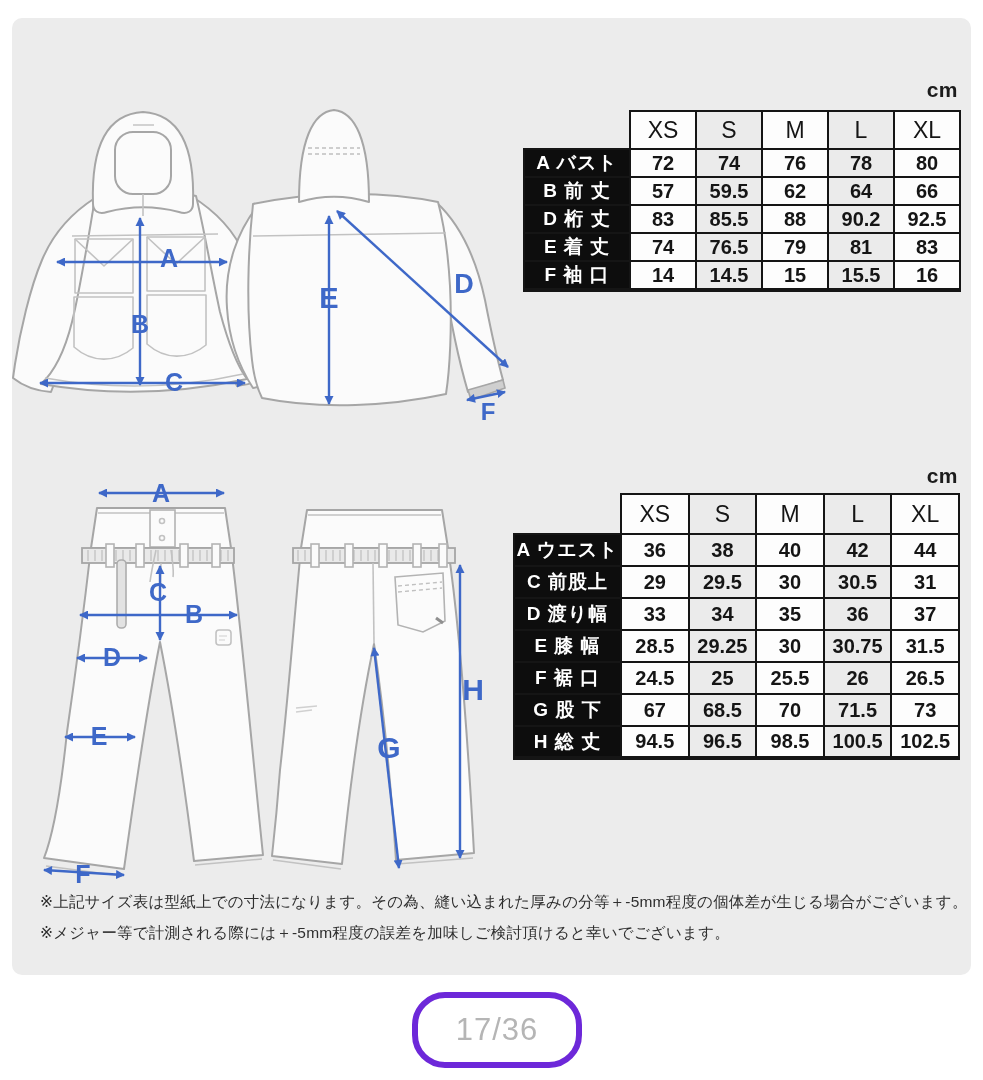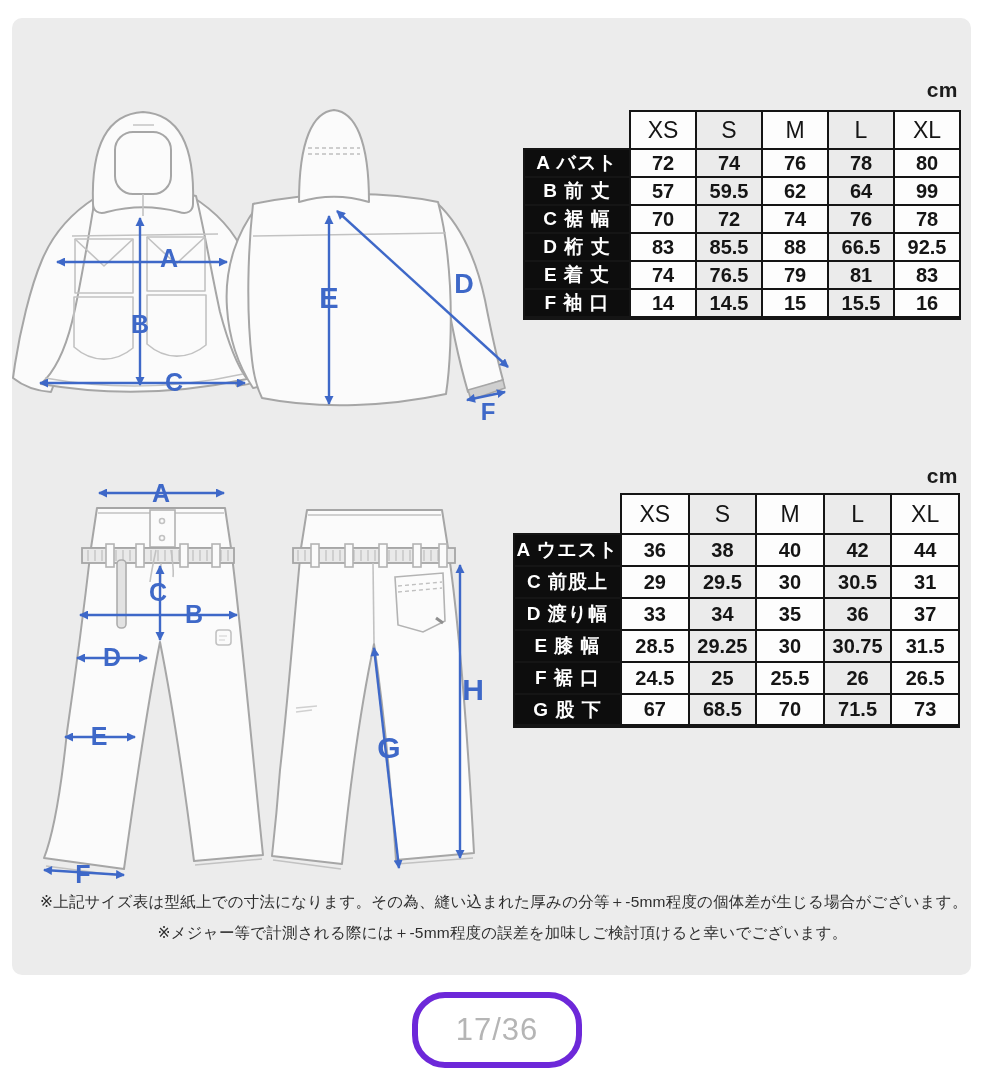--- a/index.html
+++ b/index.html
@@ -57,21 +57,21 @@
   .dim{fill:none;stroke:var(--arrow-blue,#3e68c8);stroke-width:2.4;}
   .dimlabel{
     fill:var(--arrow-blue,#3e68c8);font-weight:bold;text-anchor:middle;
     font-family:"Liberation Sans","DejaVu Sans",sans-serif;
   }
   .ah{fill:var(--arrow-blue,#3e68c8);}
 
   
   .footnote{
     position:absolute;left:28px;width:925px;font-size:15.5px;color:#2f2f2f;
-    letter-spacing:0.2px;white-space:nowrap;text-align:center;
+    letter-spacing:0.2px;white-space:nowrap;
   }
   .fn1{top:874px;}
   .fn2{top:905px;}
 
   
   .pill{
     position:absolute;left:412px;top:992px;width:158px;height:64px;
     border:6px solid #6d28d9;border-radius:33px;background:#ffffff;
     display:flex;align-items:center;justify-content:center;
     font-size:31px;color:#b5b5b5;letter-spacing:1px;
@@ -167,36 +167,28 @@
             <td class="val">76</td>
             <td class="val col-shade">78</td>
             <td class="val">80</td>
           </tr>
           <tr>
             <th class="rowlabel">B 前 丈</th>
             <td class="val">57</td>
             <td class="val col-shade">59.5</td>
             <td class="val">62</td>
             <td class="val col-shade">64</td>
-            <td class="val">99</td>
-          </tr>
-          <tr>
-            <th class="rowlabel">C 裾 幅</th>
-            <td class="val">70</td>
-            <td class="val col-shade">72</td>
-            <td class="val">74</td>
-            <td class="val col-shade">76</td>
-            <td class="val">78</td>
+            <td class="val">66</td>
           </tr>
           <tr>
             <th class="rowlabel">D 桁 丈</th>
             <td class="val">83</td>
             <td class="val col-shade">85.5</td>
             <td class="val">88</td>
-            <td class="val col-shade">66.5</td>
+            <td class="val col-shade">90.2</td>
             <td class="val">92.5</td>
           </tr>
           <tr>
             <th class="rowlabel">E 着 丈</th>
             <td class="val">74</td>
             <td class="val col-shade">76.5</td>
             <td class="val">79</td>
             <td class="val col-shade">81</td>
             <td class="val">83</td>
           </tr>
@@ -347,20 +339,28 @@
             <td class="val">26.5</td>
           </tr>
           <tr>
             <th class="rowlabel">G 股 下</th>
             <td class="val">67</td>
             <td class="val col-shade">68.5</td>
             <td class="val">70</td>
             <td class="val col-shade">71.5</td>
             <td class="val">73</td>
           </tr>
+          <tr>
+            <th class="rowlabel">H 総 丈</th>
+            <td class="val">94.5</td>
+            <td class="val col-shade">96.5</td>
+            <td class="val">98.5</td>
+            <td class="val col-shade">100.5</td>
+            <td class="val">102.5</td>
+          </tr>
         </tbody>
       </table>
 
     <div class="footnote fn1">※上記サイズ表は型紙上での寸法になります。その為、縫い込まれた厚みの分等＋-5mm程度の個体差が生じる場合がございます。</div>
     <div class="footnote fn2">※メジャー等で計測される際には＋-5mm程度の誤差を加味しご検討頂けると幸いでございます。</div>
   </div>
 
   <div class="pill">
     <span>17/36</span>
   </div>

